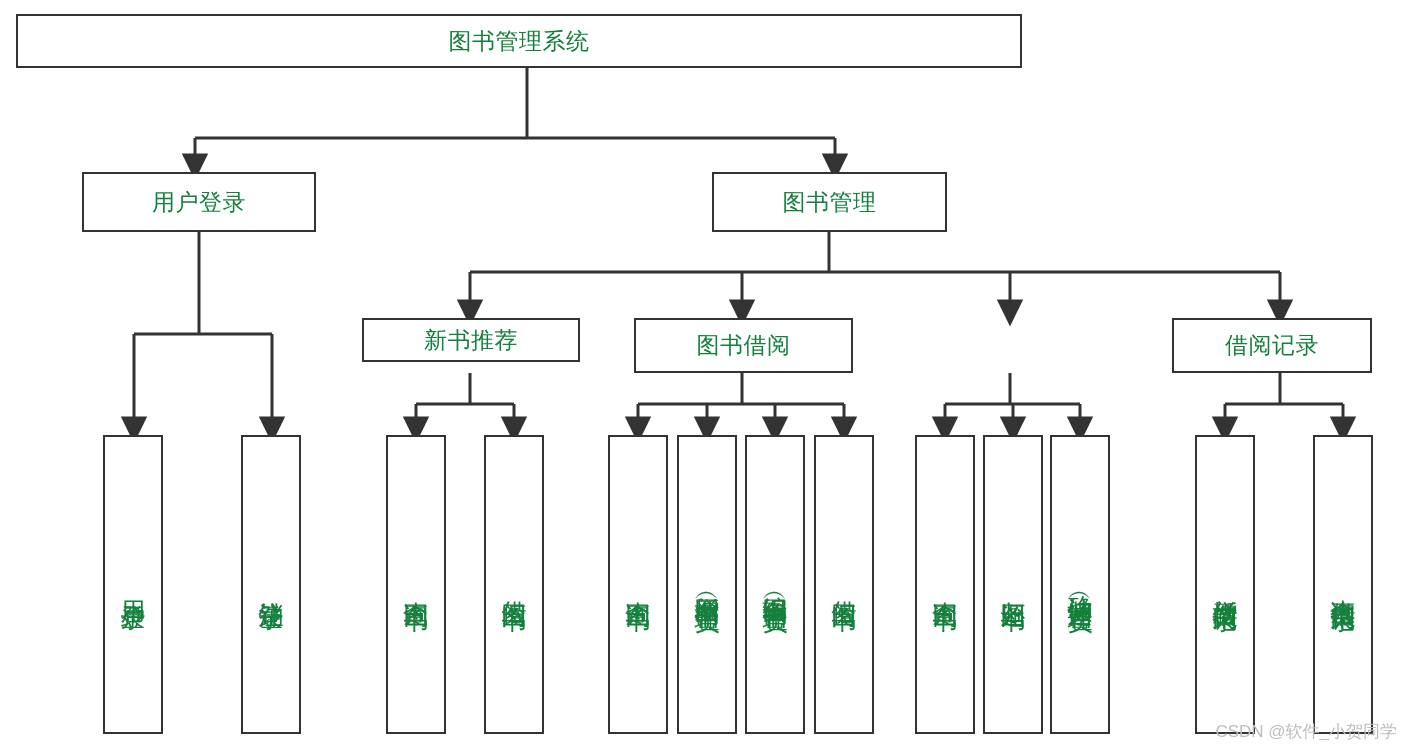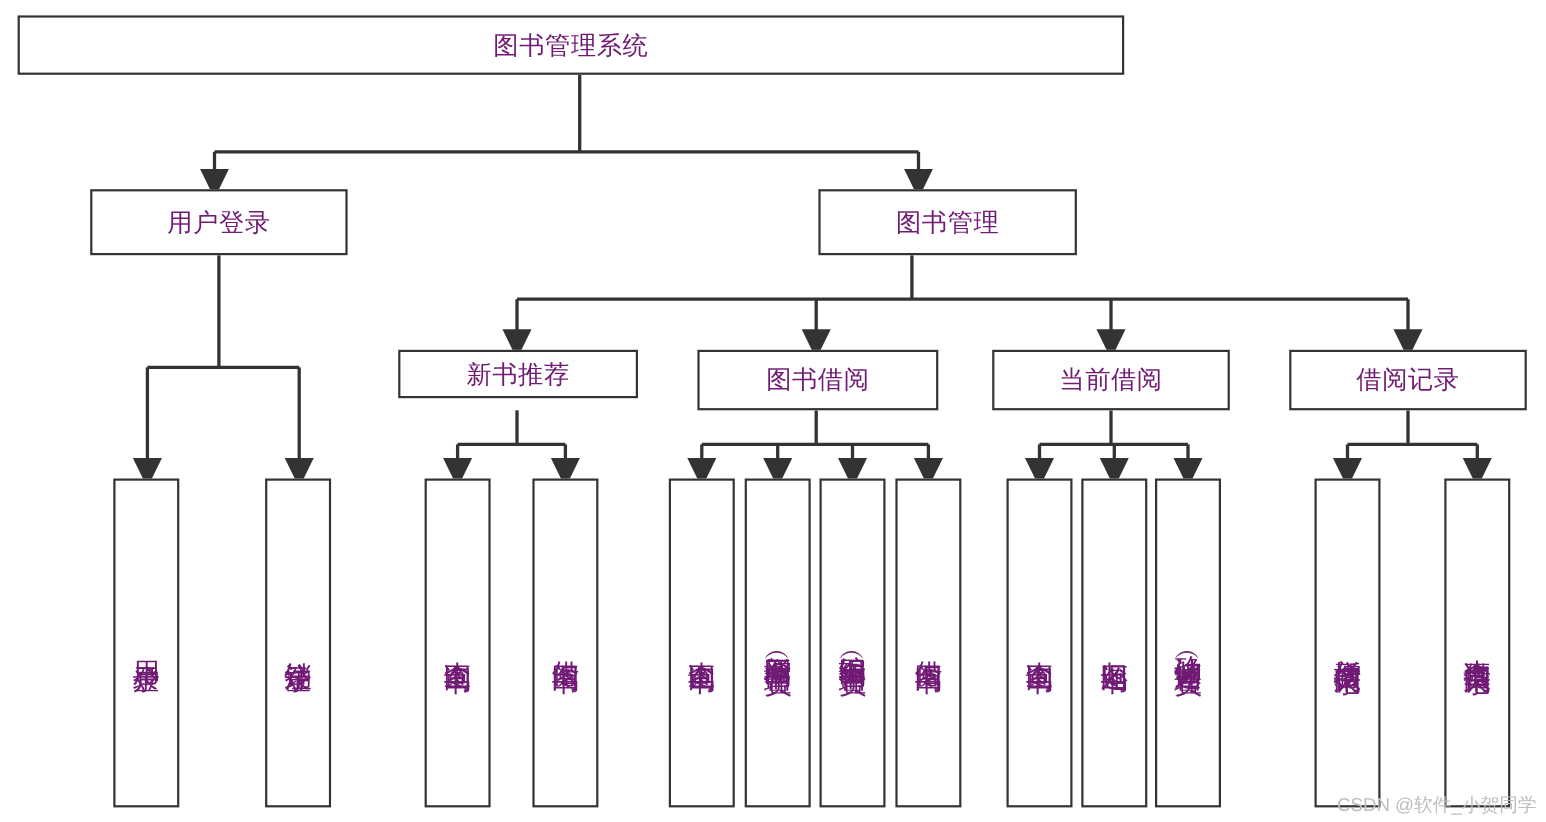--- a/index.html
+++ b/index.html
@@ -26,21 +26,21 @@
     pointer-events: none;
   }
   .node {
     position: absolute;
     box-sizing: border-box;
     border: 2.5px solid #333333;
     background: #ffffff;
     display: flex;
     align-items: center;
     justify-content: center;
-    color: #701a75;
+    color: #15803d;
     z-index: 2;
   }
   .node-h {
     font-size: 23px;
     letter-spacing: 0.5px;
     white-space: nowrap;
   }
   .node-v {
     writing-mode: vertical-rl;
     text-orientation: upright;
@@ -122,34 +122,31 @@
     </g>
   </svg>
 
   <div class="node node-h" style="left:16px; top:14px; width:1006px; height:54px;">
     <span>图书管理系统</span>
   </div>
 
   <div class="node node-h" style="left:82px; top:172px; width:234px; height:60px;">
     <span>用户登录</span>
   </div>
-  <div class="node node-h" style="left:712px; top:172px; width:235px; height:60px;margin-left:32px;">
+  <div class="node node-h" style="left:712px; top:172px; width:235px; height:60px;">
     <span>图书管理</span>
   </div>
 
   <div class="node node-h" style="left:362px; top:318px; width:218px; height:44px;">
     <span>新书推荐</span>
   </div>
   <div class="node node-h" style="left:634px; top:318px; width:219px; height:55px;text-align:center;">
     <span>图书借阅</span>
   </div>
-  <div class="node node-h" style="left:902px; top:318px; width:216px; height:55px;">
-    <span>当前借阅</span>
-  </div>
-  <div class="node node-h" style="left:1172px; top:318px; width:216px; height:55px;">
+  <div class="node node-h" style="left:1172px; top:318px; width:200px; height:55px;">
     <span>借阅记录</span>
   </div>
 
   <div class="node node-v" style="left:103px; top:435px; width:60px; height:299px;">
     <span class="vtext">用户登录</span>
   </div>
   <div class="node node-v" style="left:241px; top:435px; width:60px; height:299px;">
     <span class="vtext">注销登录</span>
   </div>
 

